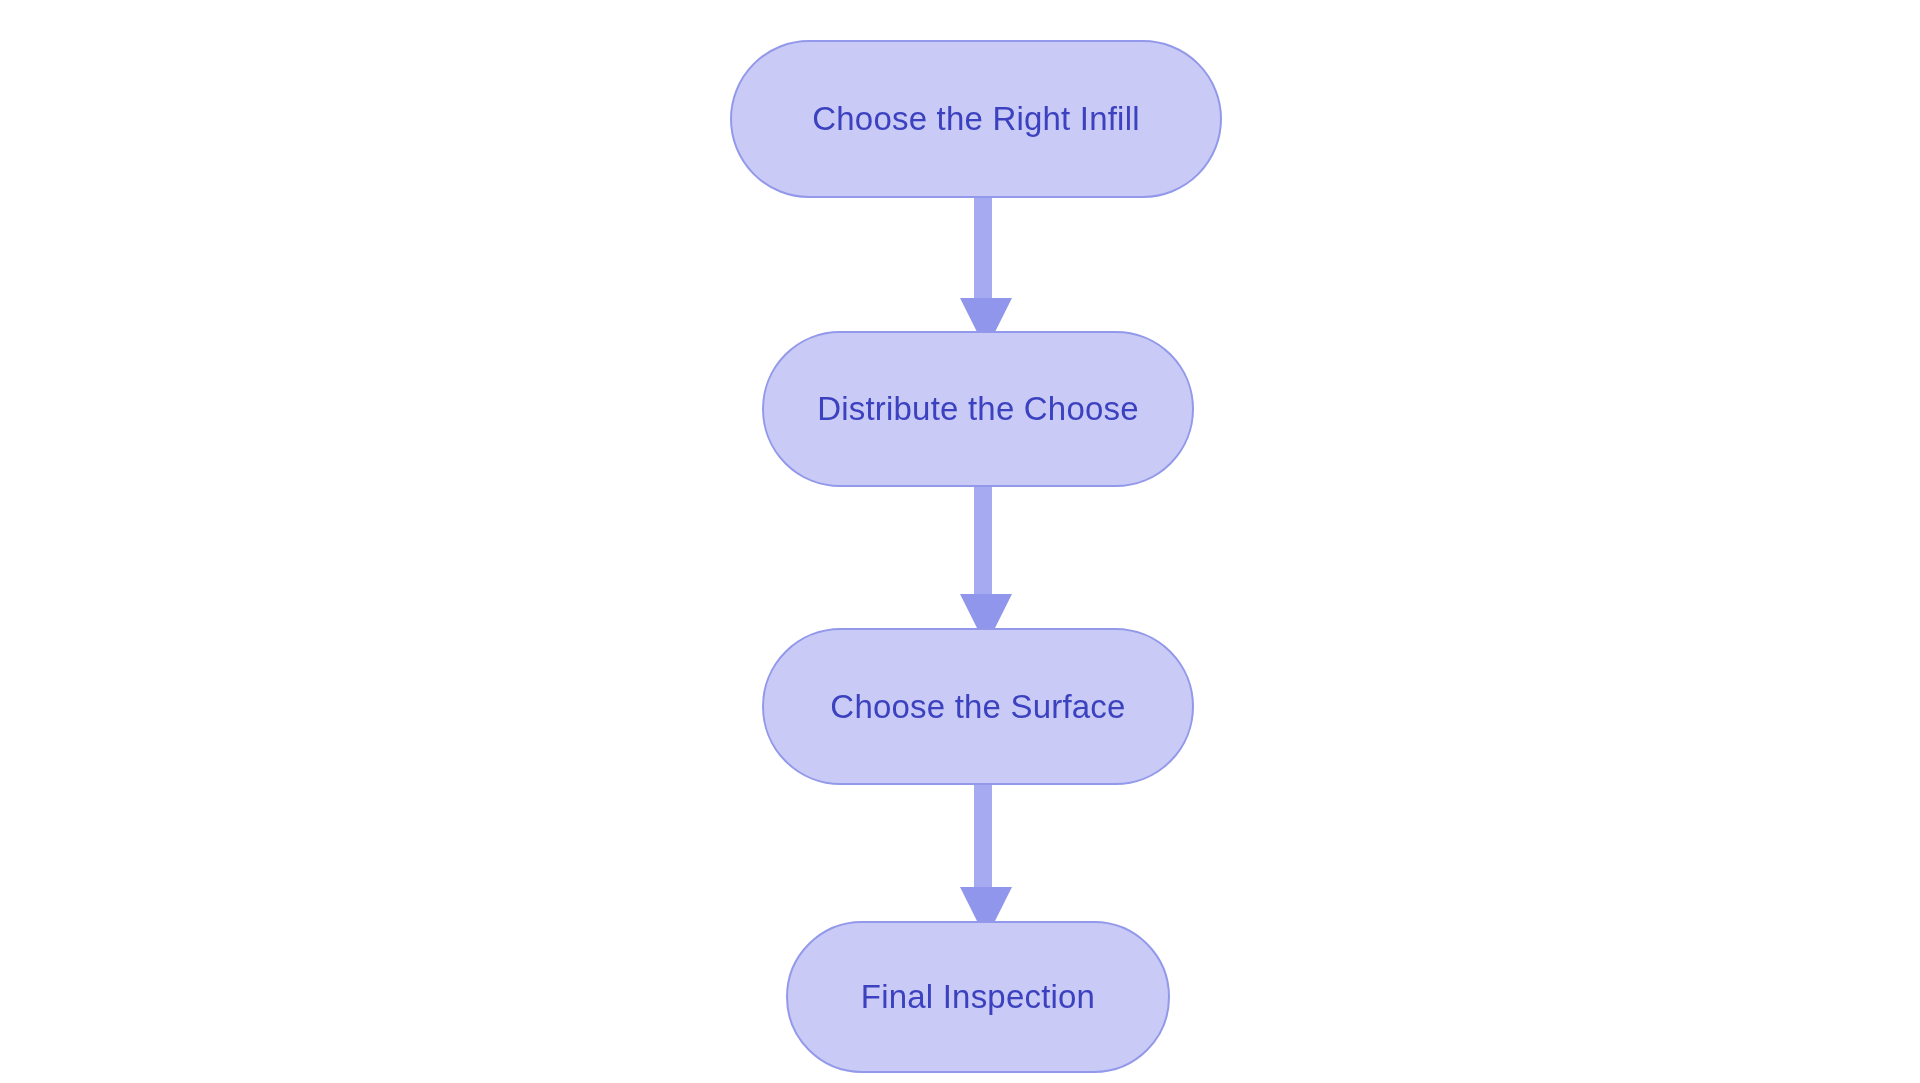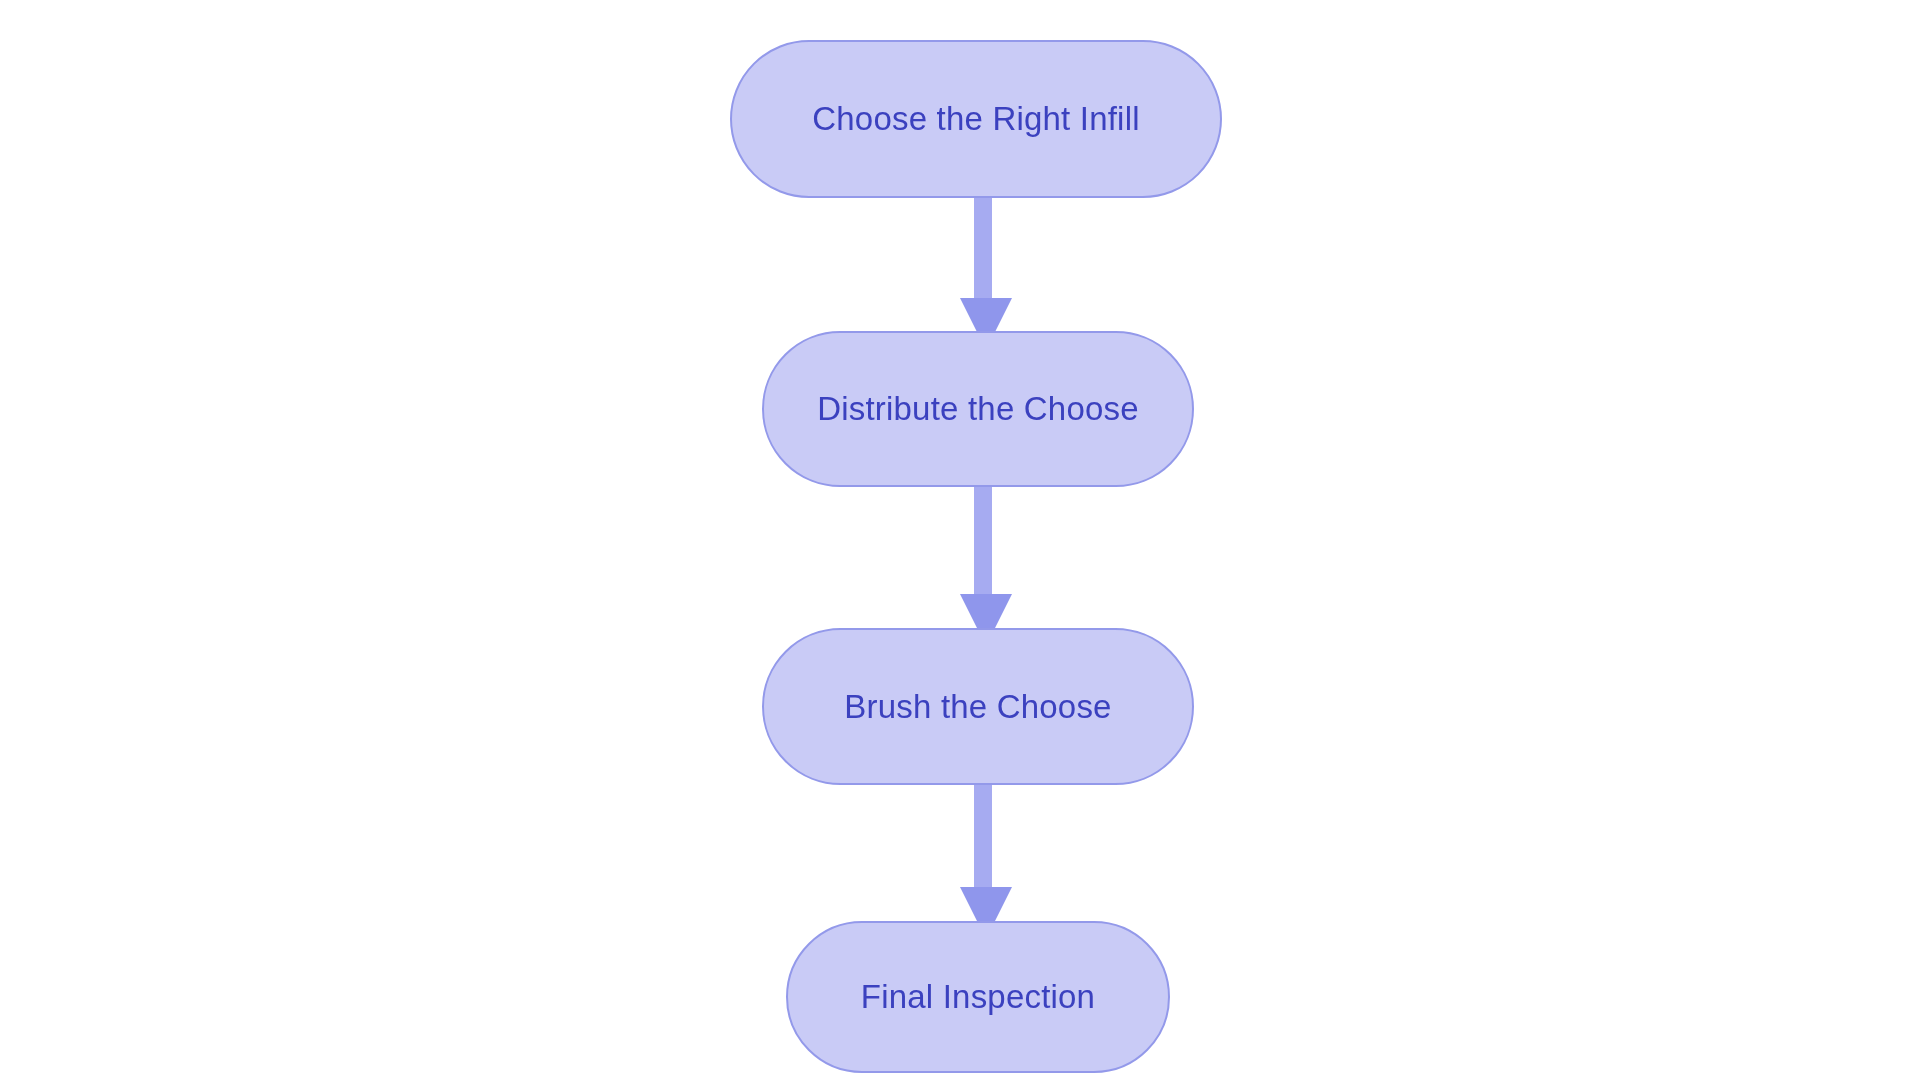--- a/index.html
+++ b/index.html
@@ -87,21 +87,21 @@
   <div class="flow-node node-2">
     <span>Distribute the Choose</span>
   </div>
 
   <div class="arrow arrow-2">
     <div class="shaft"></div>
     <div class="head"></div>
   </div>
 
   <div class="flow-node node-3">
-    <span>Brush the Choose</span>
+    <span>Choose the Surface</span>
   </div>
 
   <div class="arrow arrow-3">
     <div class="shaft"></div>
     <div class="head"></div>
   </div>
 
   <div class="flow-node node-4">
     <span>Final Inspection</span>
   </div>

